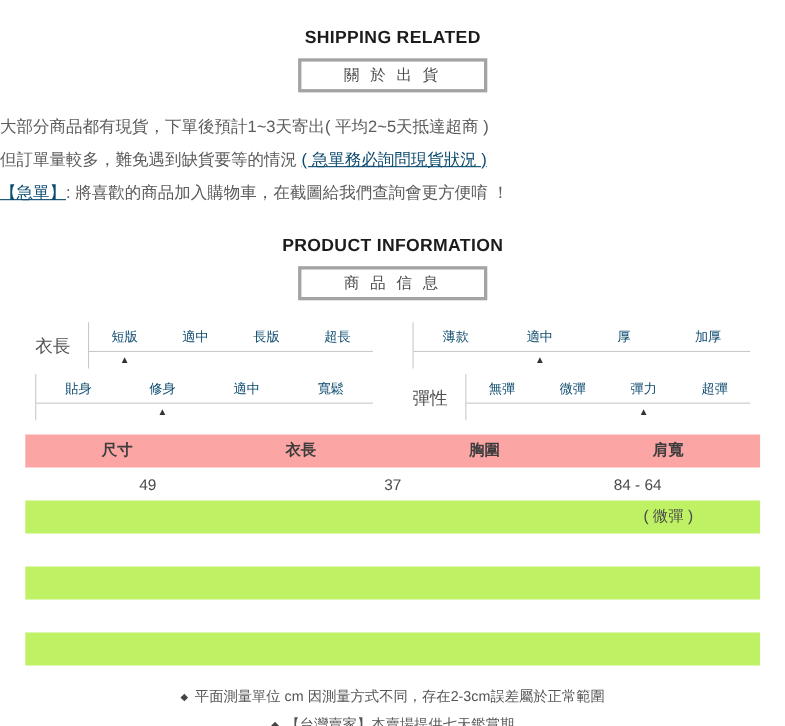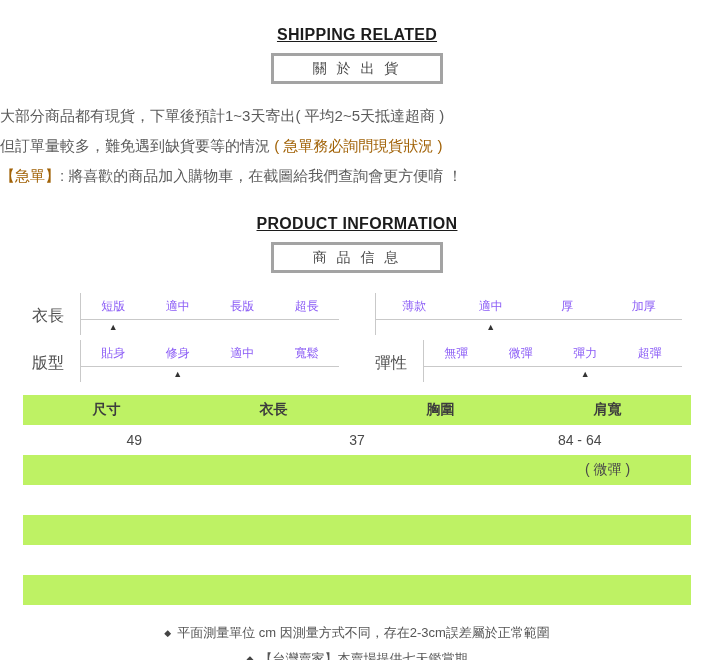--- a/index.html
+++ b/index.html
@@ -3,47 +3,47 @@
 <meta charset="utf-8">
 <style>
   html,body{margin:0;padding:0;}
   body{
     width:714px;height:660px;overflow:hidden;background:#ffffff;
     font-family:"Liberation Sans","DejaVu Sans",sans-serif;
     color:#5b5b5b;
   }
   .sec-head{
     font-size:16px;font-weight:700;color:#1c1c1c;text-align:center;
-    letter-spacing:.3px;margin:0;text-decoration:underline;
+    letter-spacing:.3px;margin:0;
   }
   .sec-head.first{padding-top:26px;}
   .sec-head.second{margin-top:24px;}
   .boxed{
     display:block;width:128px;margin:9px auto 0;
     border:3px solid #a3a3a3;padding:4px 19px 3px;
     font-size:14px;color:#4a4a4a;letter-spacing:3px;text-align:center;
   }
   .para{margin-top:17px;text-align:left;font-size:15px;line-height:30px;color:#5b5b5b;}
-  .accent{color:#a16207;}
+  .accent{color:#0c4a6e;text-decoration:underline;}
   
   .specs{display:flex;gap:36px;padding:0 32px;margin-top:20px;}
   .spec-col{flex:1;display:flex;flex-direction:column;gap:5px;}
   .spec-row{display:flex;height:42px;}
   .spec-label{width:48px;font-size:16px;color:#4f4f4f;line-height:16px;padding-top:15px;}
   .spec-body{flex:1;border-left:1px solid #c9c9c9;}
   .spec-options{display:flex;height:26px;border-bottom:1px solid #c9c9c9;}
   .spec-options span{flex:1;display:flex;align-items:flex-end;justify-content:center;
-    padding-bottom:4px;font-size:12px;color:#8b5cf6;}
+    padding-bottom:4px;font-size:12px;color:#0c4a6e;}
   .spec-markers{display:flex;height:15px;}
   .spec-markers span{flex:1;text-align:center;font-size:9px;color:#333;line-height:15px;}
   
   .size-table{width:668px;margin:13px auto 0;font-size:14px;}
   .t-row{display:flex;height:30px;align-items:center;text-align:center;color:#4a4a4a;}
   .t-row>div{flex:1;}
-  .t-head{background:#bef264;font-weight:700;color:#3d3d3d;}
+  .t-head{background:#fca5a5;font-weight:700;color:#3d3d3d;}
   .t-row.alt{background:#bef264;}
   
   .notes{margin-top:15px;text-align:center;font-size:13px;color:#555;line-height:25px;}
   .notes .bullet{font-size:9px;margin-right:6px;color:#444;vertical-align:1px;}
 </style>
 </head>
 <body>
 
 <h2 class="sec-head first">SHIPPING RELATED</h2>
 <div class="boxed">關 於 出 貨</div>
@@ -76,21 +76,20 @@
         </div>
         <div class="spec-markers">
           <span>▲</span>
           <span></span>
           <span></span>
           <span></span>
         </div>
       </div>
     </div>
     <div class="spec-row">
-      <div class="spec-label">版型</div>
       <div class="spec-body">
         <div class="spec-options">
           <span>貼身</span>
           <span>修身</span>
           <span>適中</span>
           <span>寬鬆</span>
         </div>
         <div class="spec-markers">
           <span></span>
           <span>▲</span>

